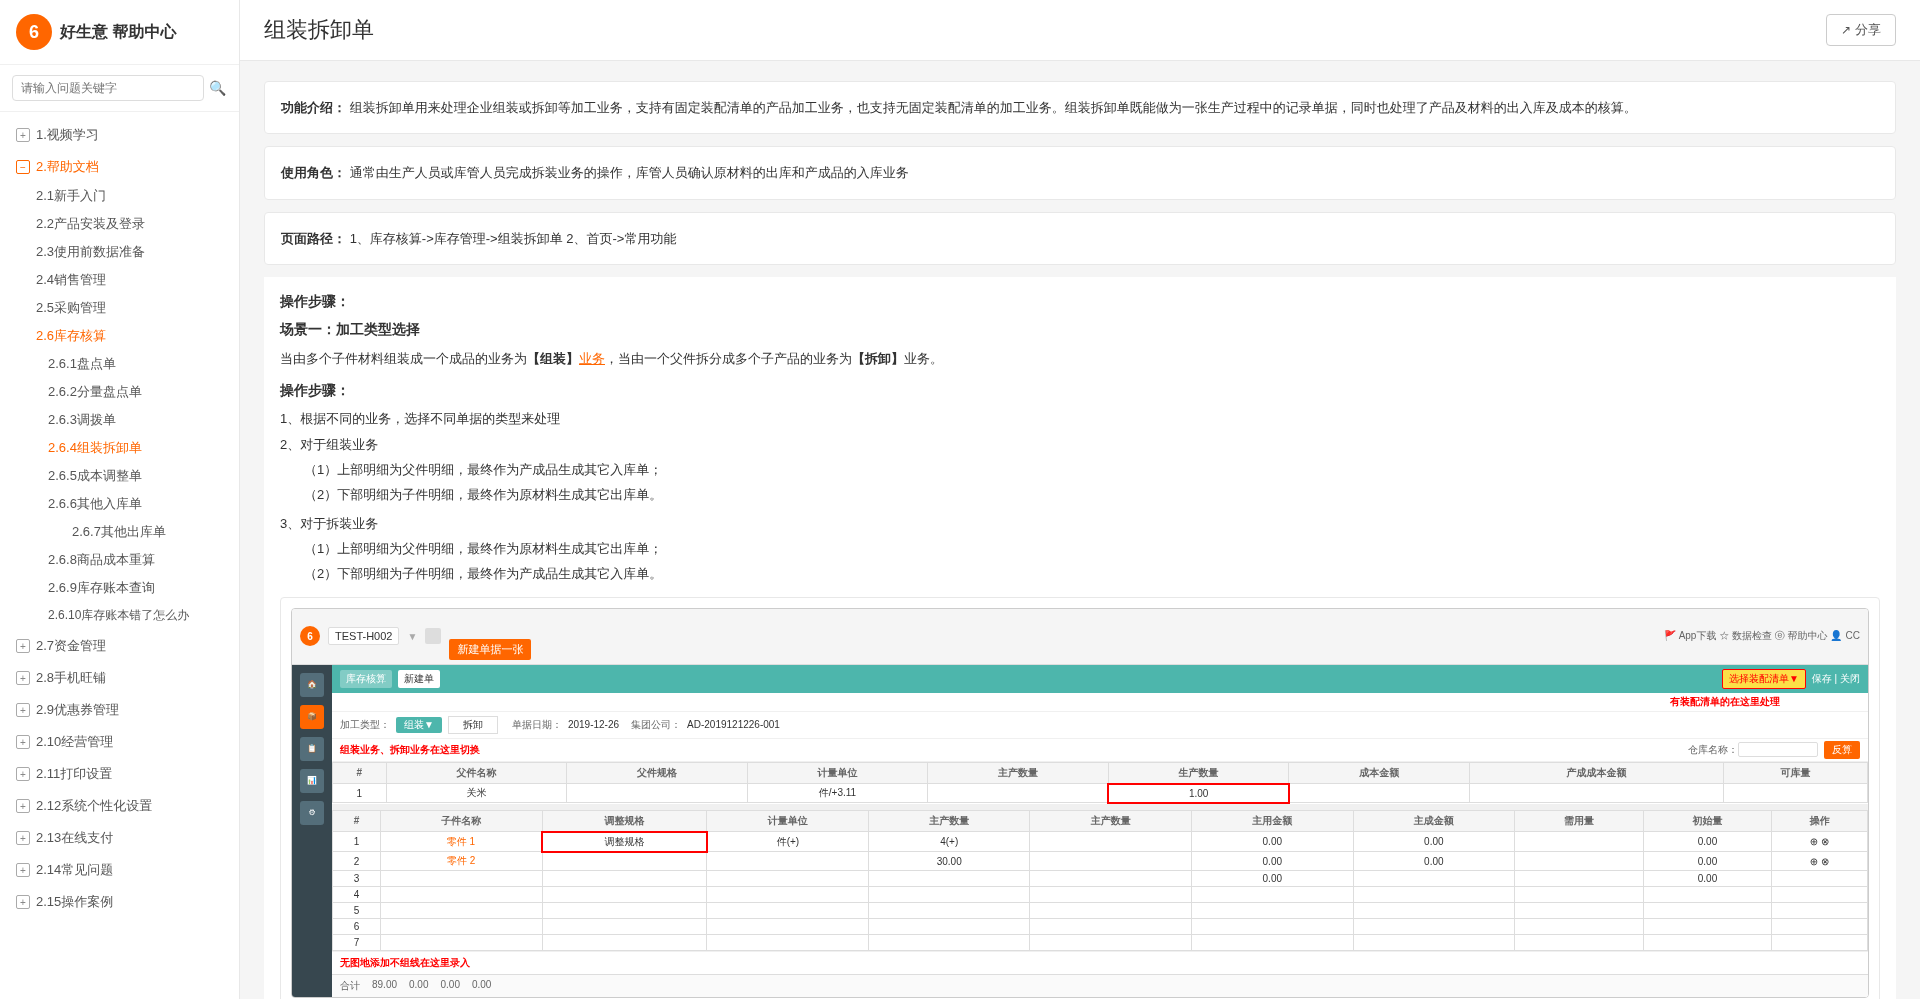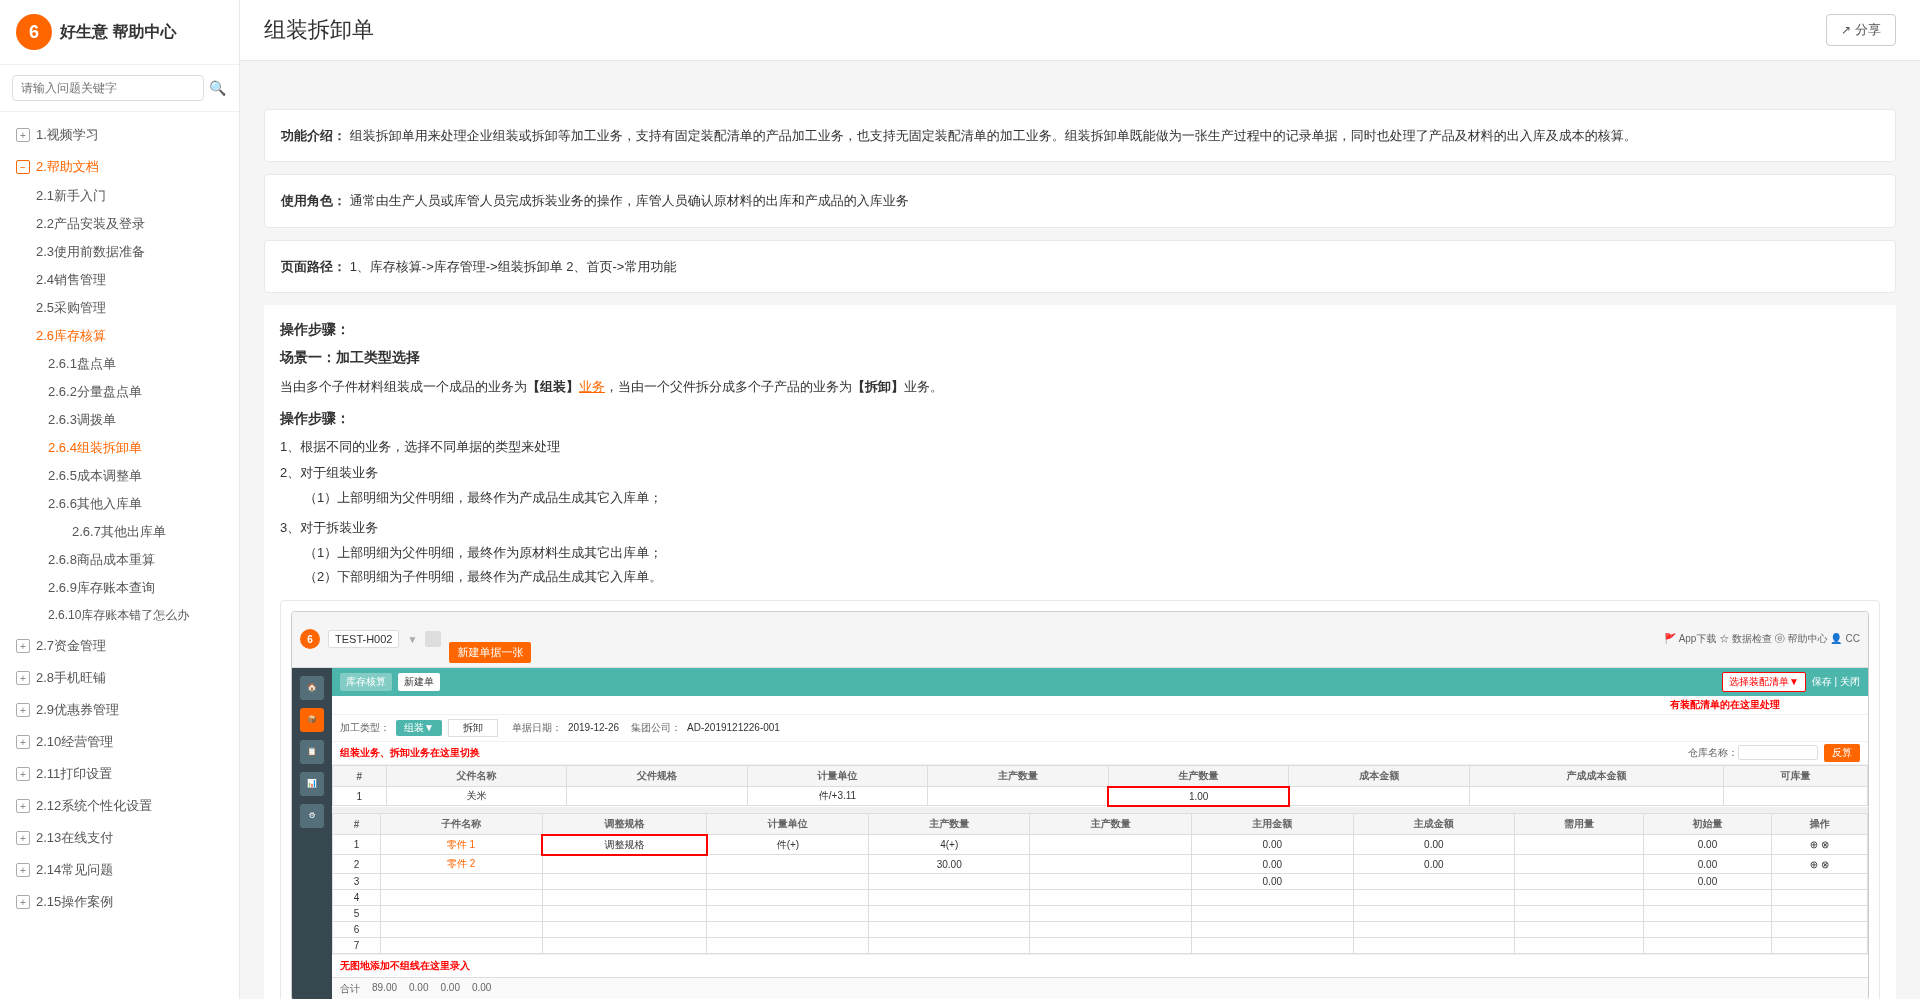--- a/index.html
+++ b/index.html
@@ -113,21 +113,20 @@
     .nav-sub-item.active { color: #f60; }
     .nav-sub-item.current { color: #f60; font-weight: 500; }
 
     
     #main {
       flex: 1;
       display: flex;
       flex-direction: column;
       overflow: hidden;
       background: #f5f5f5;
-      gap: 28px;
     }
     #main-header {
       background: #fff;
       padding: 14px 24px;
       border-bottom: 1px solid #e8e8e8;
       display: flex;
       align-items: center;
       justify-content: space-between;
     }
     #page-title {
@@ -348,20 +347,21 @@
     <div class="steps-area">
       <div class="steps-title">操作步骤：</div>
       <div class="scene-title">场景一：加工类型选择</div>
       <div class="step-text">
         当由多个子件材料组装成一个成品的业务为<span class="highlight">【组装】</span><span class="link-style">业务</span>，当由一个父件拆分成多个子产品的业务为<span class="highlight">【拆卸】</span>业务。
       </div>
       <div class="steps-title" style="margin-top:10px;">操作步骤：</div>
       <div class="step-num">1、根据不同的业务，选择不同单据的类型来处理</div>
       <div class="step-num">2、对于组装业务</div>
       <div class="sub-step">（1）上部明细为父件明细，最终作为产成品生成其它入库单；</div>
+      <div class="sub-step">（2）下部明细为子件明细，最终作为原材料生成其它出库单。</div>
       <div class="step-num">3、对于拆装业务</div>
       <div class="sub-step">（1）上部明细为父件明细，最终作为原材料生成其它出库单；</div>
       <div class="sub-step">（2）下部明细为子件明细，最终作为产成品生成其它入库单。</div>
 
       <div class="screenshot-container">
         <div class="mock-app">
 
           <div class="mock-app-bar">
             <div style="width:20px;height:20px;background:#f60;border-radius:50%;display:flex;align-items:center;justify-content:center;color:#fff;font-size:10px;font-weight:bold;">6</div>
             <span class="mock-app-id">TEST-H002</span>
@@ -382,21 +382,21 @@
               <div class="mock-sidebar-icon">⚙</div>
             </div>
 
             <div class="mock-main-content">
 
               <div class="mock-top-bar">
                 <span class="mock-tab">库存核算</span>
                 <span class="mock-tab active-t">新建单</span>
                 <div style="flex:1;"></div>
 
-                <span style="background:#ffffff;border:1px solid #f00;color:#f00;padding:2px 6px;border-radius:2px;font-size:10px;">选择装配清单▼</span>
+                <span style="background:#fde047;border:1px solid #f00;color:#f00;padding:2px 6px;border-radius:2px;font-size:10px;">选择装配清单▼</span>
                 <span style="font-size:10px;color:#fff;">保存 | 关闭</span>
               </div>
 
               <div style="display:flex;justify-content:flex-end;padding:2px 8px;background:#fff;border-bottom:1px solid #f0f0f0;position:relative;">
                 <span style="color:#f00;font-size:10px;font-weight:bold;margin-right:80px;">有装配清单的在这里处理</span>
               </div>
 
               <div style="display:flex;align-items:center;padding:4px 8px;border-bottom:1px solid #f0f0f0;gap:6px;font-size:10px;background:#fff;">
                 <span style="color:#666;">加工类型：</span>
                 <span style="background:#4db6ac;color:#fff;padding:1px 8px;border-radius:2px;font-size:10px;">组装▼</span>

